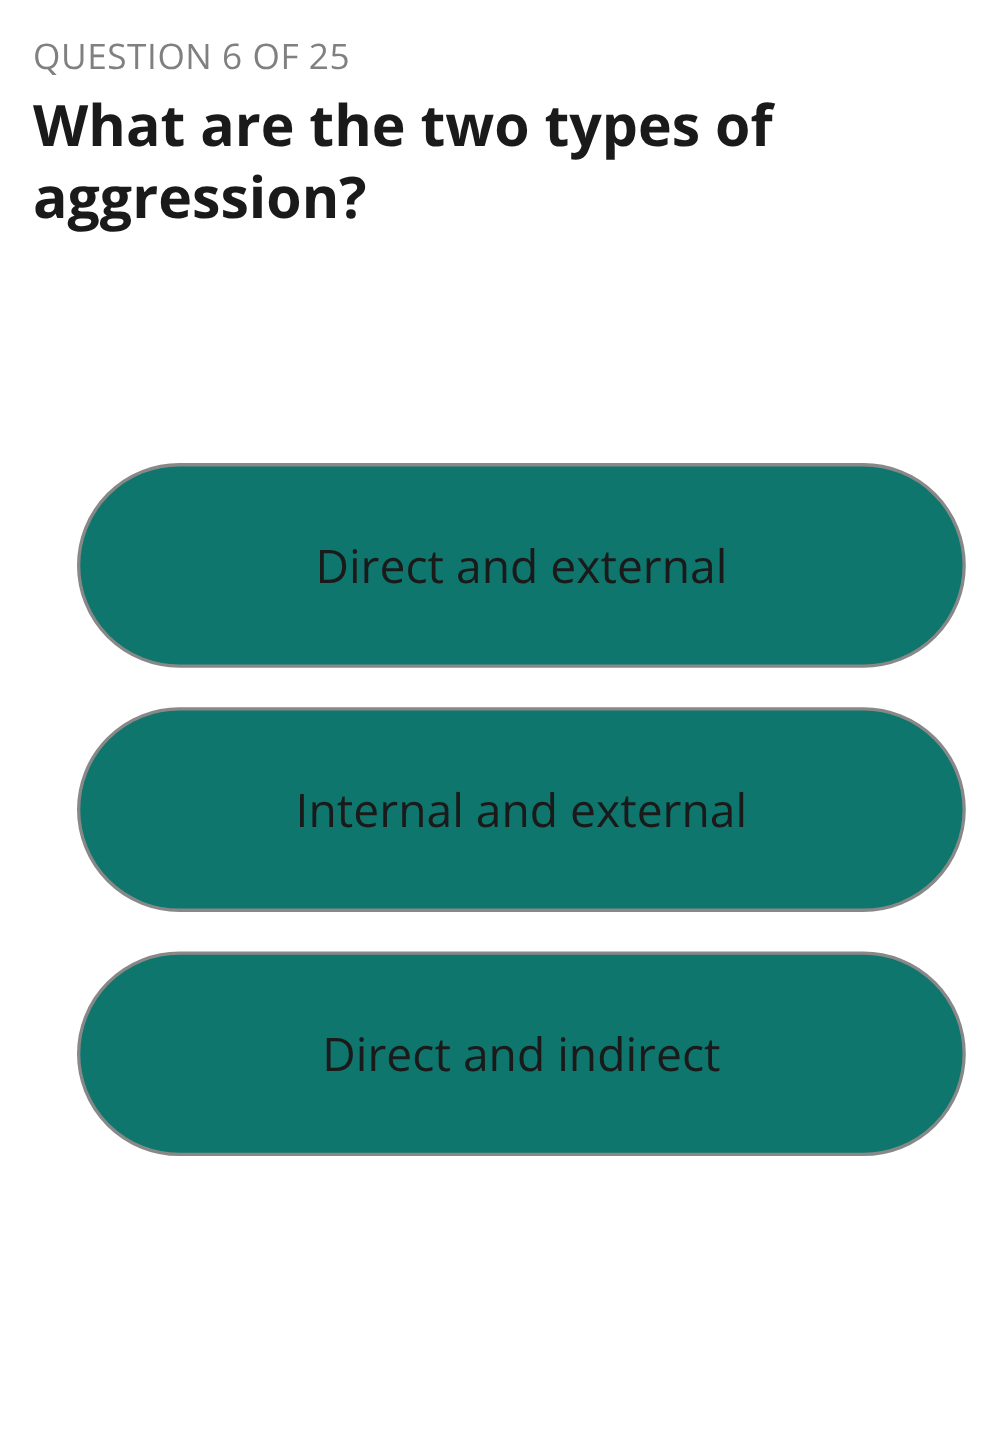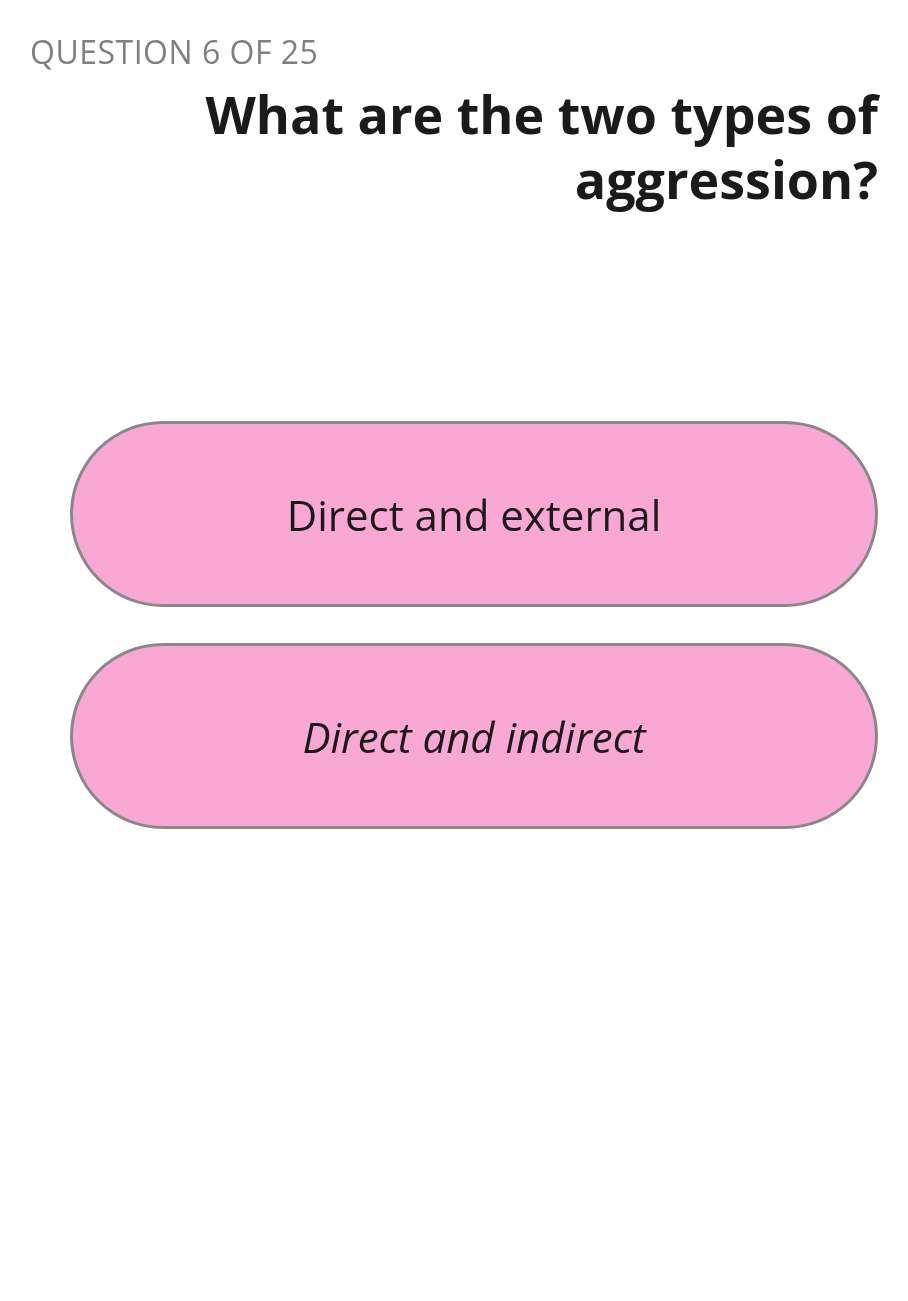--- a/index.html
+++ b/index.html
@@ -20,53 +20,54 @@
       font-weight: 400;
       letter-spacing: 0.5px;
       margin-bottom: 8px;
     }
     .question-text {
       color: #1a1a1a;
       font-size: 52px;
       font-weight: 700;
       line-height: 1.25;
       margin-bottom: 210px;
-      text-align: right;
     }
     .options-container {
       padding-left: 40px;
       padding-right: 0px;
     }
     .option-button {
       display: flex;
       align-items: center;
       justify-content: center;
       width: 100%;
       height: 186px;
       border: 3px solid #888888;
       border-radius: 93px;
-      background: #f9a8d4;
+      background: #0f766e;
       color: #1a1a1a;
       font-size: 42px;
       font-weight: 400;
       cursor: pointer;
       margin-bottom: 36px;
       font-family: inherit;
     }
     .option-button:last-child {
       margin-bottom: 4px;
-      font-style: italic;
     }
   </style>
 </head>
 <body>
 
 <div class="question-counter">QUESTION 6 OF 25</div>
 <div class="question-text">What are the two types of aggression?</div>
 
 <div class="options-container">
   <button class="option-button">
     <span>Direct and external</span>
   </button>
   <button class="option-button">
+    <span>Internal and external</span>
+  </button>
+  <button class="option-button">
     <span>Direct and indirect</span>
   </button>
 </div>
 
 </body></html>

